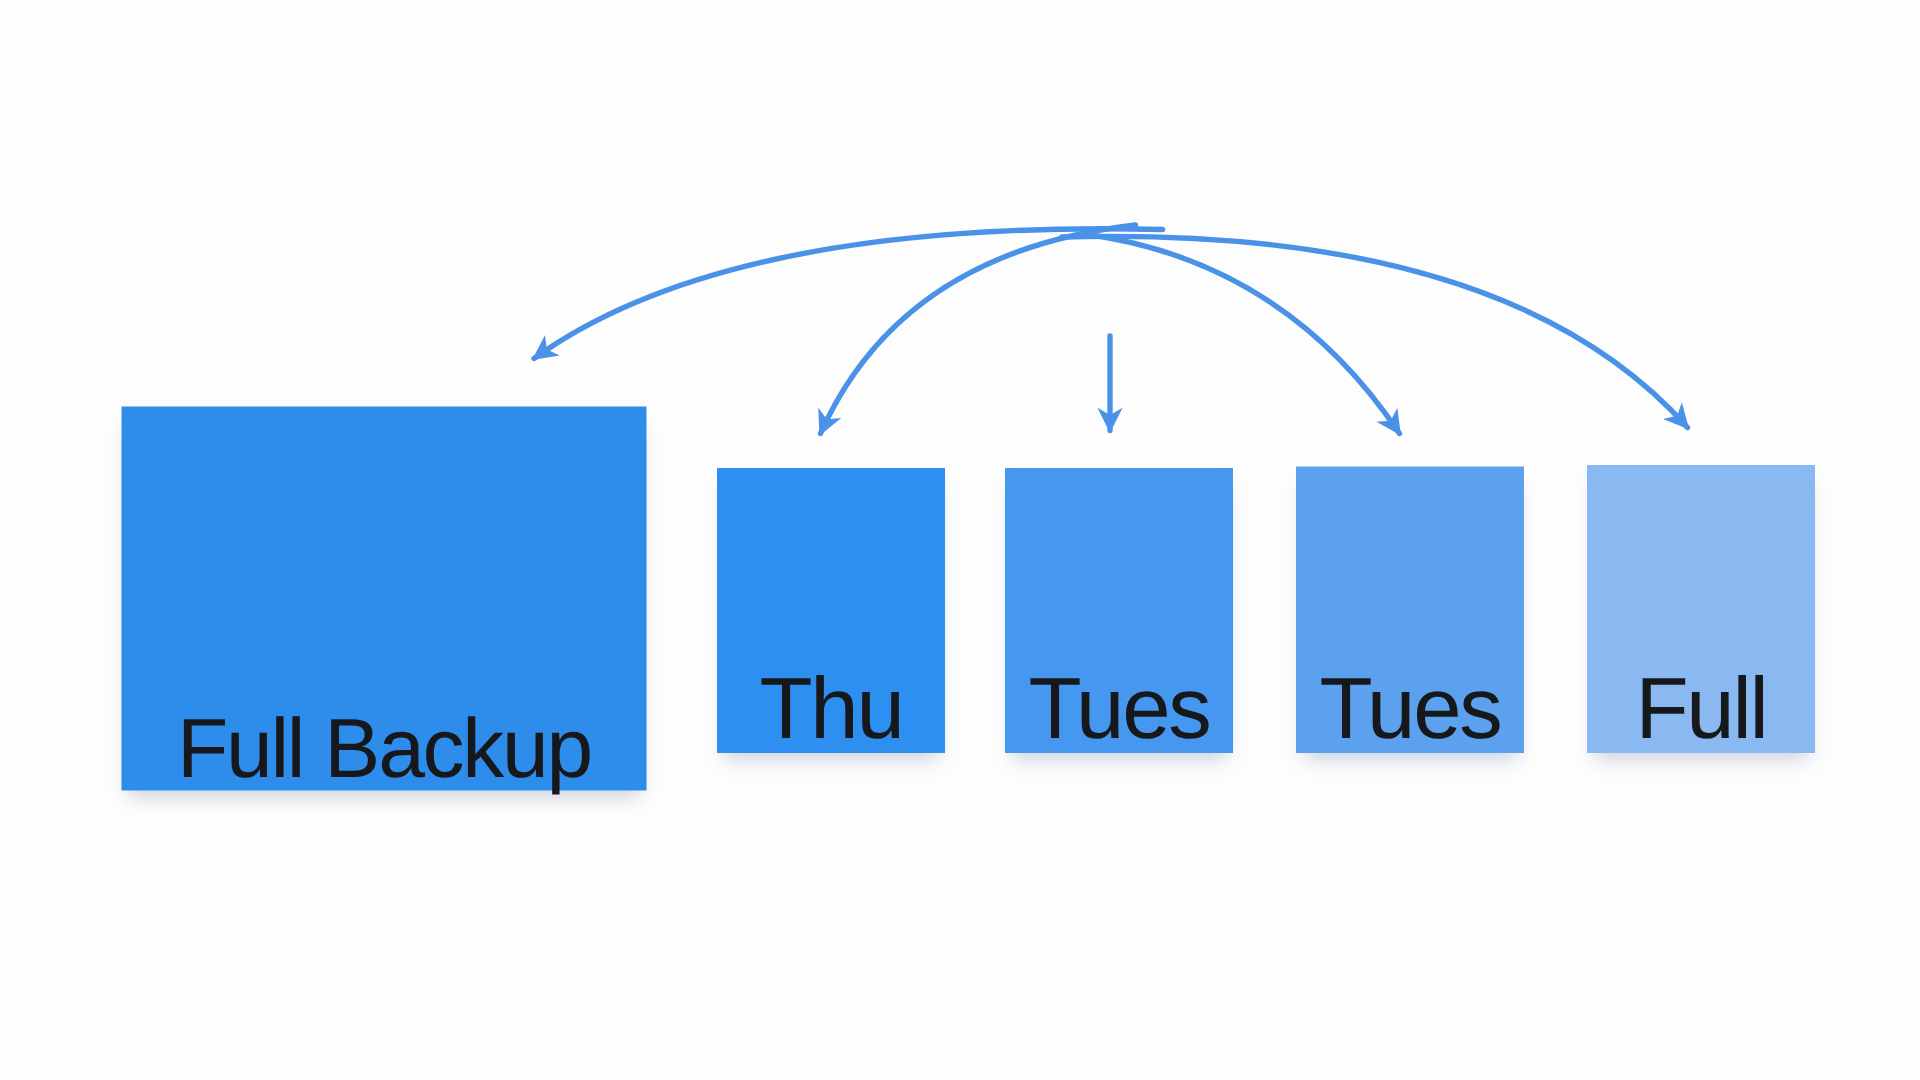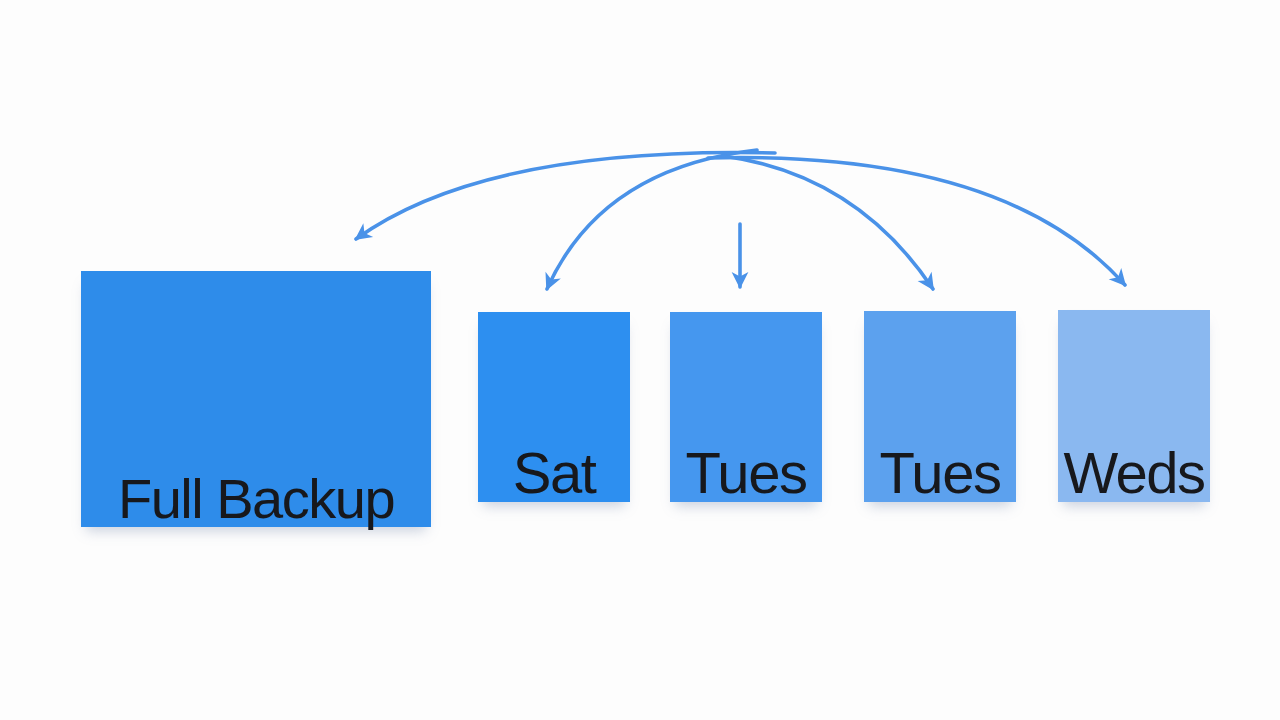--- a/index.html
+++ b/index.html
@@ -75,28 +75,28 @@
     <path class="arc" d="M740,224 L740,287" marker-end="url(#ah)" style="stroke: rgb(74, 146, 232);"></path>
     <path class="arc" d="M723,156 Q856,174 933,289" marker-end="url(#ah)" style="stroke: rgb(74, 146, 232);"></path>
     <path class="arc" d="M708,158 Q1005,150 1125,285" marker-end="url(#ah)" style="stroke: rgb(74, 146, 232);"></path>
   </svg>
 
   <div class="box full" style="background-color: rgb(46, 140, 234);">
     <span style="color: rgb(23, 24, 28);">Full Backup</span>
   </div>
 
   <div class="box day day-0" style="background-color: rgb(45, 143, 240);">
-    <span style="color: rgb(23, 24, 28);">Sat</span>
+    <span style="color: rgb(23, 24, 28);">Thu</span>
   </div>
 
   <div class="box day day-1" style="background-color: rgb(69, 151, 239);">
     <span style="color: rgb(23, 24, 28);">Tues</span>
   </div>
 
   <div class="box day day-2" style="background-color: rgb(92, 161, 238);">
     <span style="color: rgb(23, 24, 28);">Tues</span>
   </div>
 
   <div class="box day day-3" style="background-color: rgb(138, 184, 240);">
-    <span style="color: rgb(23, 24, 28);">Weds</span>
+    <span style="color: rgb(23, 24, 28);">Full</span>
   </div>
 
 </div>
 
 </body></html>

